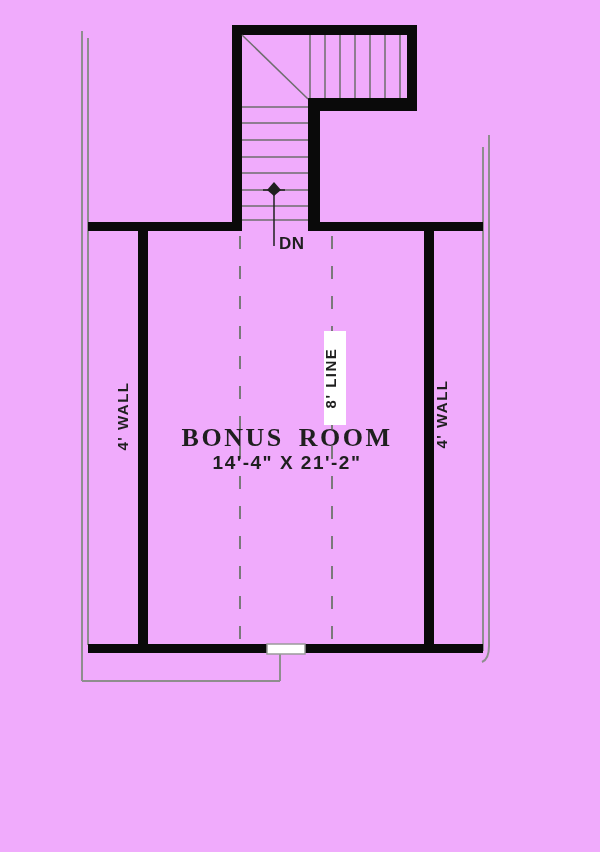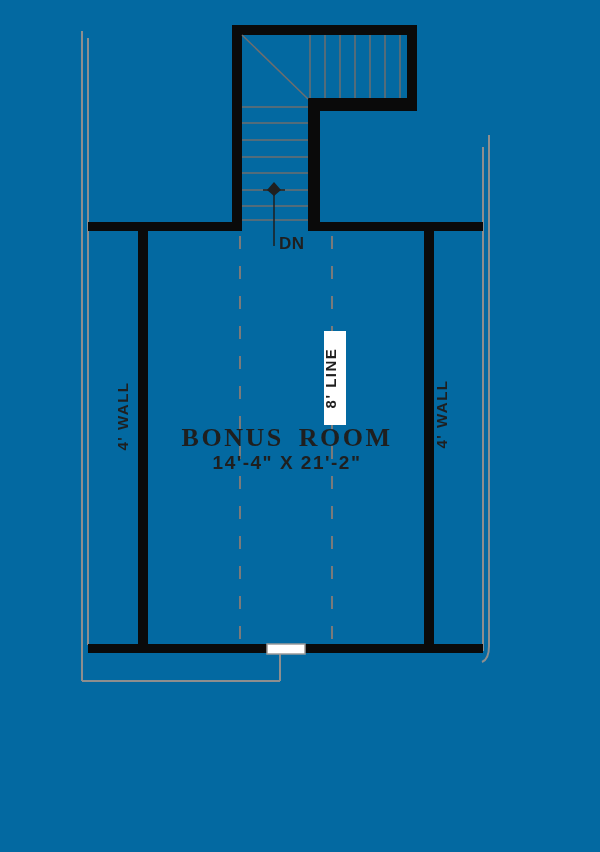--- a/index.html
+++ b/index.html
@@ -4,21 +4,21 @@
 <style>
   html, body {
     margin: 0;
     padding: 0;
     background: #ffffff;
   }
   #plan-wrap {
     position: relative;
     width: 600px;
     height: 852px;
-    background: #0369a1;
+    background: #f0abfc;
     font-family: "Liberation Sans", sans-serif;
   }
   svg { display: block; }
 
   text {
     font-family: "Liberation Sans", sans-serif;
     fill: #1f1f1f;
   }
   .dn-label {
     font-size: 17px;

